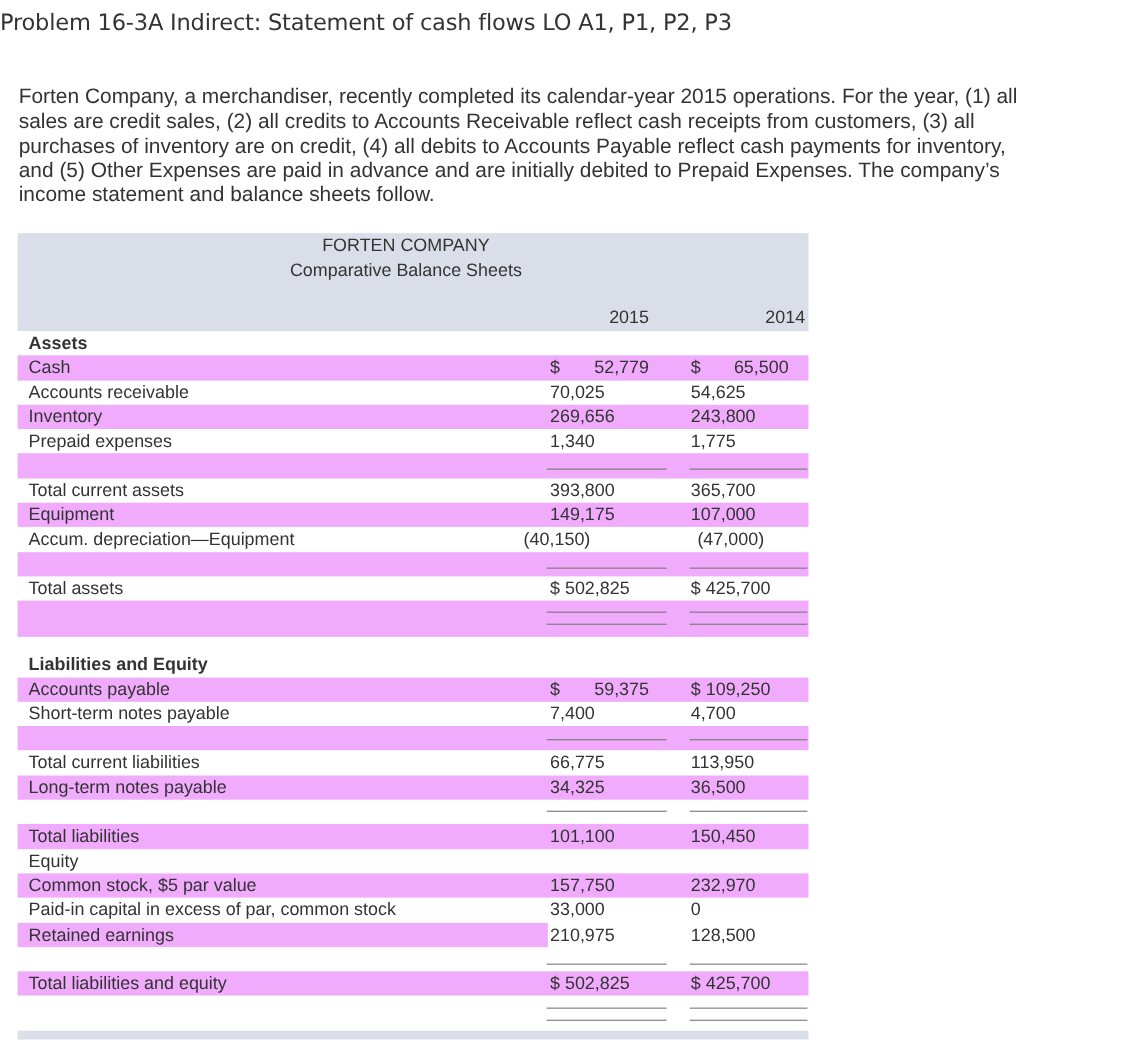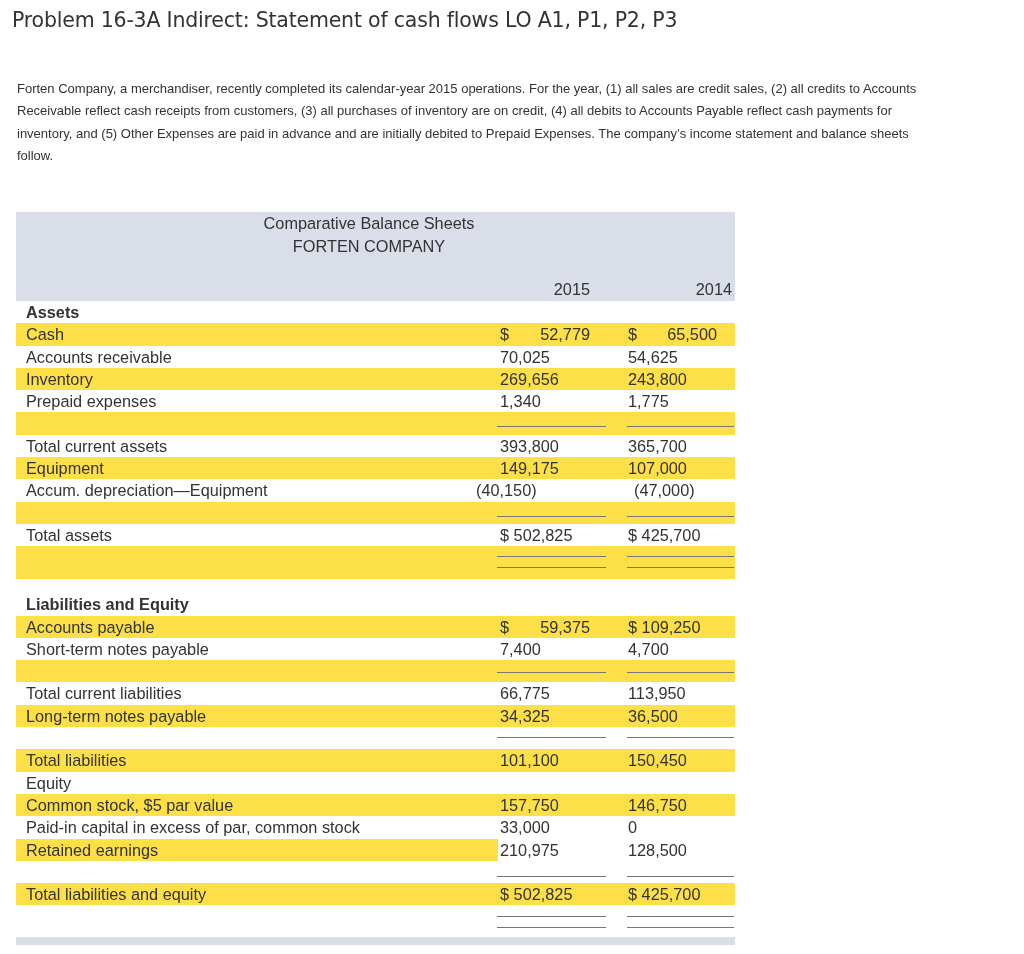--- a/index.html
+++ b/index.html
@@ -1,40 +1,40 @@
 <!DOCTYPE html>
 <html><head>
 <meta charset="utf-8">
 <style>
   html, body { margin: 0; padding: 0; background: #ffffff; }
   body { width: 1024px; height: 954px; position: relative; overflow: hidden; color: #333333; }
   .title {
-    position: absolute; left: 12px; top: 8px;
+    position: absolute; left: 0; top: 8px;
     font-family: "DejaVu Sans", sans-serif; font-size: 20.5px; color: #333333;
     letter-spacing: -0.2px; white-space: nowrap;
   }
   .intro {
     position: absolute; left: 17px; top: 78px; width: 930px;
-    font-family: "Liberation Sans", sans-serif; font-size: 13px; line-height: 22.3px; color: #333333;
+    font-family: "Liberation Sans", sans-serif; font-size: 19px; line-height: 22.3px; color: #333333;
   }
   .sheet {
     position: absolute; left: 16px; top: 212px; width: 719px;
     font-family: "Liberation Sans", sans-serif; font-size: 16.3px; color: #333333;
   }
   .hdr {
     background: #d9dee8; height: 89px; position: relative;
   }
   .hdr .co {
     position: absolute; left: 218px; width: 270px; text-align: center; line-height: 23px; top: 0px;
   }
   .hdr .y1 { position: absolute; right: 145px; top: 68px; }
   .hdr .y2 { position: absolute; right: 3px; top: 68px; }
   .rows { position: relative; }
   .row { height: 22.3px; line-height: 22.3px; position: relative; }
-  .row.alt { background: #fde047; }
+  .row.alt { background: #f0abfc; }
   .row .lbl { position: absolute; left: 10px; white-space: nowrap; }
   .row .lbl.bold { font-weight: bold; }
   .row .v1 { position: absolute; left: 484px; width: 90px; }
   .row .v2 { position: absolute; left: 612px; width: 89px; }
   .money { display: flex; justify-content: space-between; }
   .money .amt { text-align: center; }
   .num { text-align: left; }
   .line { position: absolute; height: 0; border-top: 1.3px solid #777777; }
   .l1 { left: 481px; width: 109px; }
   .l2 { left: 611px; width: 107px; }
@@ -43,22 +43,22 @@
 </style>
 </head>
 <body>
 
 <div class="title">Problem 16-3A Indirect: Statement of cash flows LO A1, P1, P2, P3</div>
 <div class="intro">Forten Company, a merchandiser, recently completed its calendar-year 2015 operations. For the year, (1) all sales are credit sales, (2) all credits to Accounts Receivable reflect cash receipts from customers, (3) all purchases of inventory are on credit, (4) all debits to Accounts Payable reflect cash payments for inventory, and (5) Other Expenses are paid in advance and are initially debited to Prepaid Expenses. The company’s income statement and balance sheets follow.</div>
 
 <div class="sheet">
   <div class="hdr">
     <div class="co">
+      <div>FORTEN COMPANY</div>
       <div>Comparative Balance Sheets</div>
-      <div>FORTEN COMPANY</div>
     </div>
     <div class="y1">2015</div>
     <div class="y2">2014</div>
   </div>
 
   <div class="rows">
 
     <div class="row">
       <span class="lbl bold">Assets</span>
     </div>
@@ -162,21 +162,21 @@
       <span class="lbl">Total liabilities</span>
       <span class="v1 num">101,100</span>
       <span class="v2 num">150,450</span>
     </div>
     <div class="row">
       <span class="lbl">Equity</span>
     </div>
     <div class="row alt">
       <span class="lbl">Common stock, $5 par value</span>
       <span class="v1 num">157,750</span>
-      <span class="v2 num">146,750</span>
+      <span class="v2 num">232,970</span>
     </div>
     <div class="row">
       <span class="lbl">Paid-in capital in excess of par, common stock</span>
       <span class="v1 num">33,000</span>
       <span class="v2 num">0</span>
     </div>
     <div class="row alt ret-short">
       <span class="lbl">Retained earnings</span>
       <span class="v1 num">210,975</span>
       <span class="v2 num">128,500</span>

